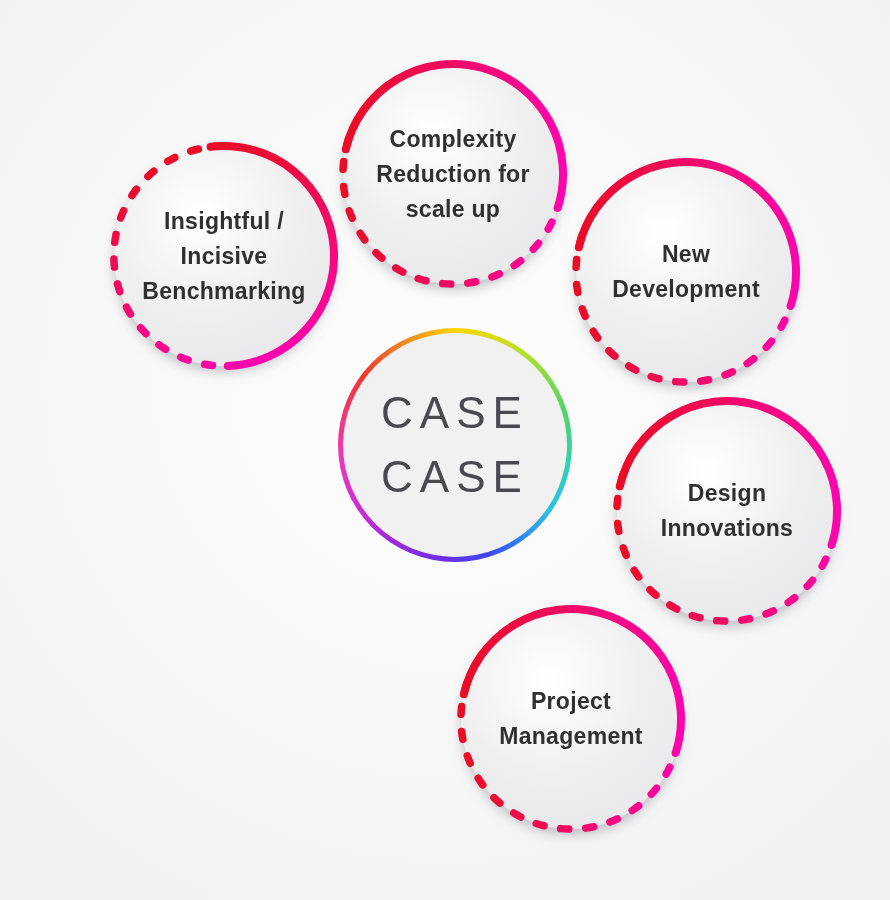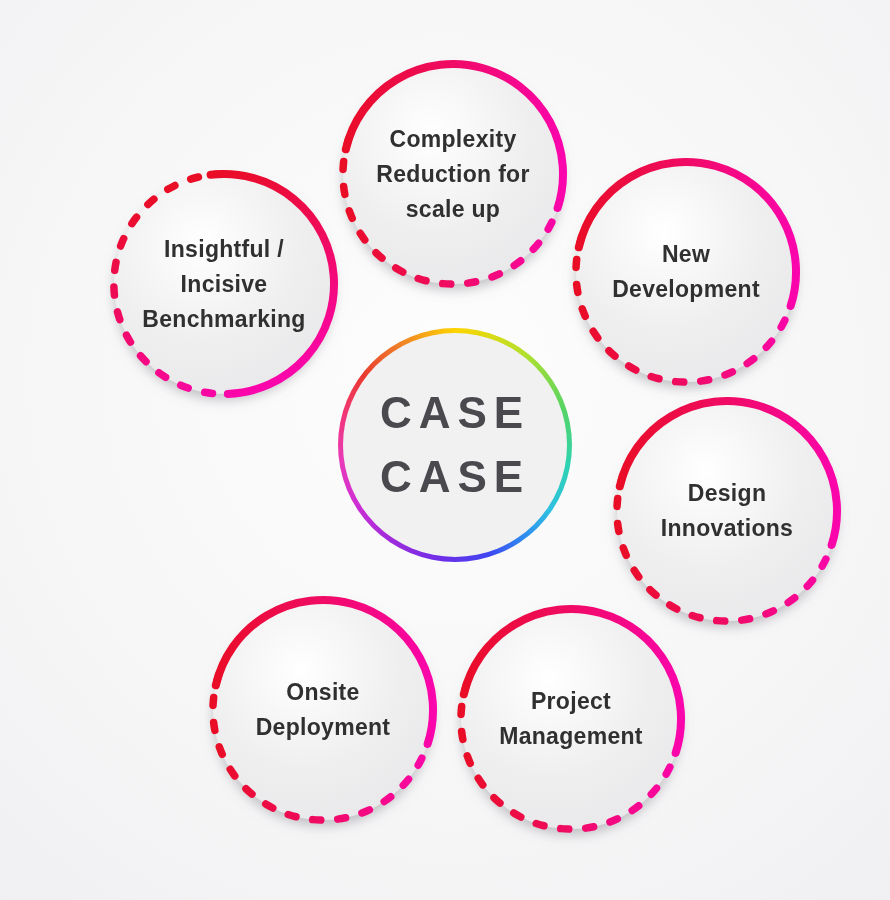--- a/index.html
+++ b/index.html
@@ -63,33 +63,33 @@
     inset: 0;
     display: flex;
     align-items: center;
     justify-content: center;
     text-align: center;
   }
   .center-text .lines span {
     display: block;
     font-size: 44px;
     line-height: 64px;
-    font-weight: 700;
+    font-weight: 400;
     letter-spacing: 7px;
     color: #4a4a4e;
   }
 
   
   .pos-complexity   { left: 333px; top:  54px; }
   .pos-biomimetics  { left: 566px; top: 152px; }
   .pos-design       { left: 607px; top: 391px; }
   .pos-project      { left: 451px; top: 599px; text-decoration: underline; }
   .pos-onsite       { left: 203px; top: 590px; }
   .pos-packaging    { left:  65px; top: 387px; }
-  .pos-insightful   { left: 104px; top: 164px; }
+  .pos-insightful   { left: 104px; top: 136px; }
 
   .defs-holder { position: absolute; width: 0; height: 0; overflow: hidden; }
 </style>
 </head>
 <body>
 
 <div class="stage">
 
   <svg class="defs-holder" aria-hidden="true">
     <defs>
@@ -159,33 +159,20 @@
       <path class="arc-dashed" d="M 218.87 168.23 A 110 110 0 0 1 15.99 84.17"></path>
     </svg>
     <div class="bubble-text">
       <div class="lines">
         <span>Project</span>
         <span>Management</span>
       </div>
     </div>
   </div>
 
-  <div class="bubble pos-onsite">
-    <svg viewBox="0 0 240 240">
-      <circle cx="120" cy="120" r="110" fill="url(#bubbleFill)" filter="url(#bubbleShadow)"></circle>
-      <path class="arc-solid" d="M 12.83 95.25 A 110 110 0 1 1 224.62 154.01"></path>
-      <path class="arc-dashed" d="M 218.87 168.23 A 110 110 0 0 1 15.99 84.17"></path>
-    </svg>
-    <div class="bubble-text">
-      <div class="lines">
-        <span>Onsite</span>
-        <span>Deployment</span>
-      </div>
-    </div>
-  </div>
 
 
   <div class="bubble pos-insightful">
     <svg viewBox="0 0 240 240">
       <circle cx="120" cy="120" r="110" fill="url(#bubbleFill)" filter="url(#bubbleShadow)"></circle>
       <g transform="rotate(70 120 120)">
         <path class="arc-solid" d="M 12.83 95.25 A 110 110 0 1 1 224.62 154.01"></path>
         <path class="arc-dashed" d="M 218.87 168.23 A 110 110 0 0 1 15.99 84.17"></path>
       </g>
     </svg>

